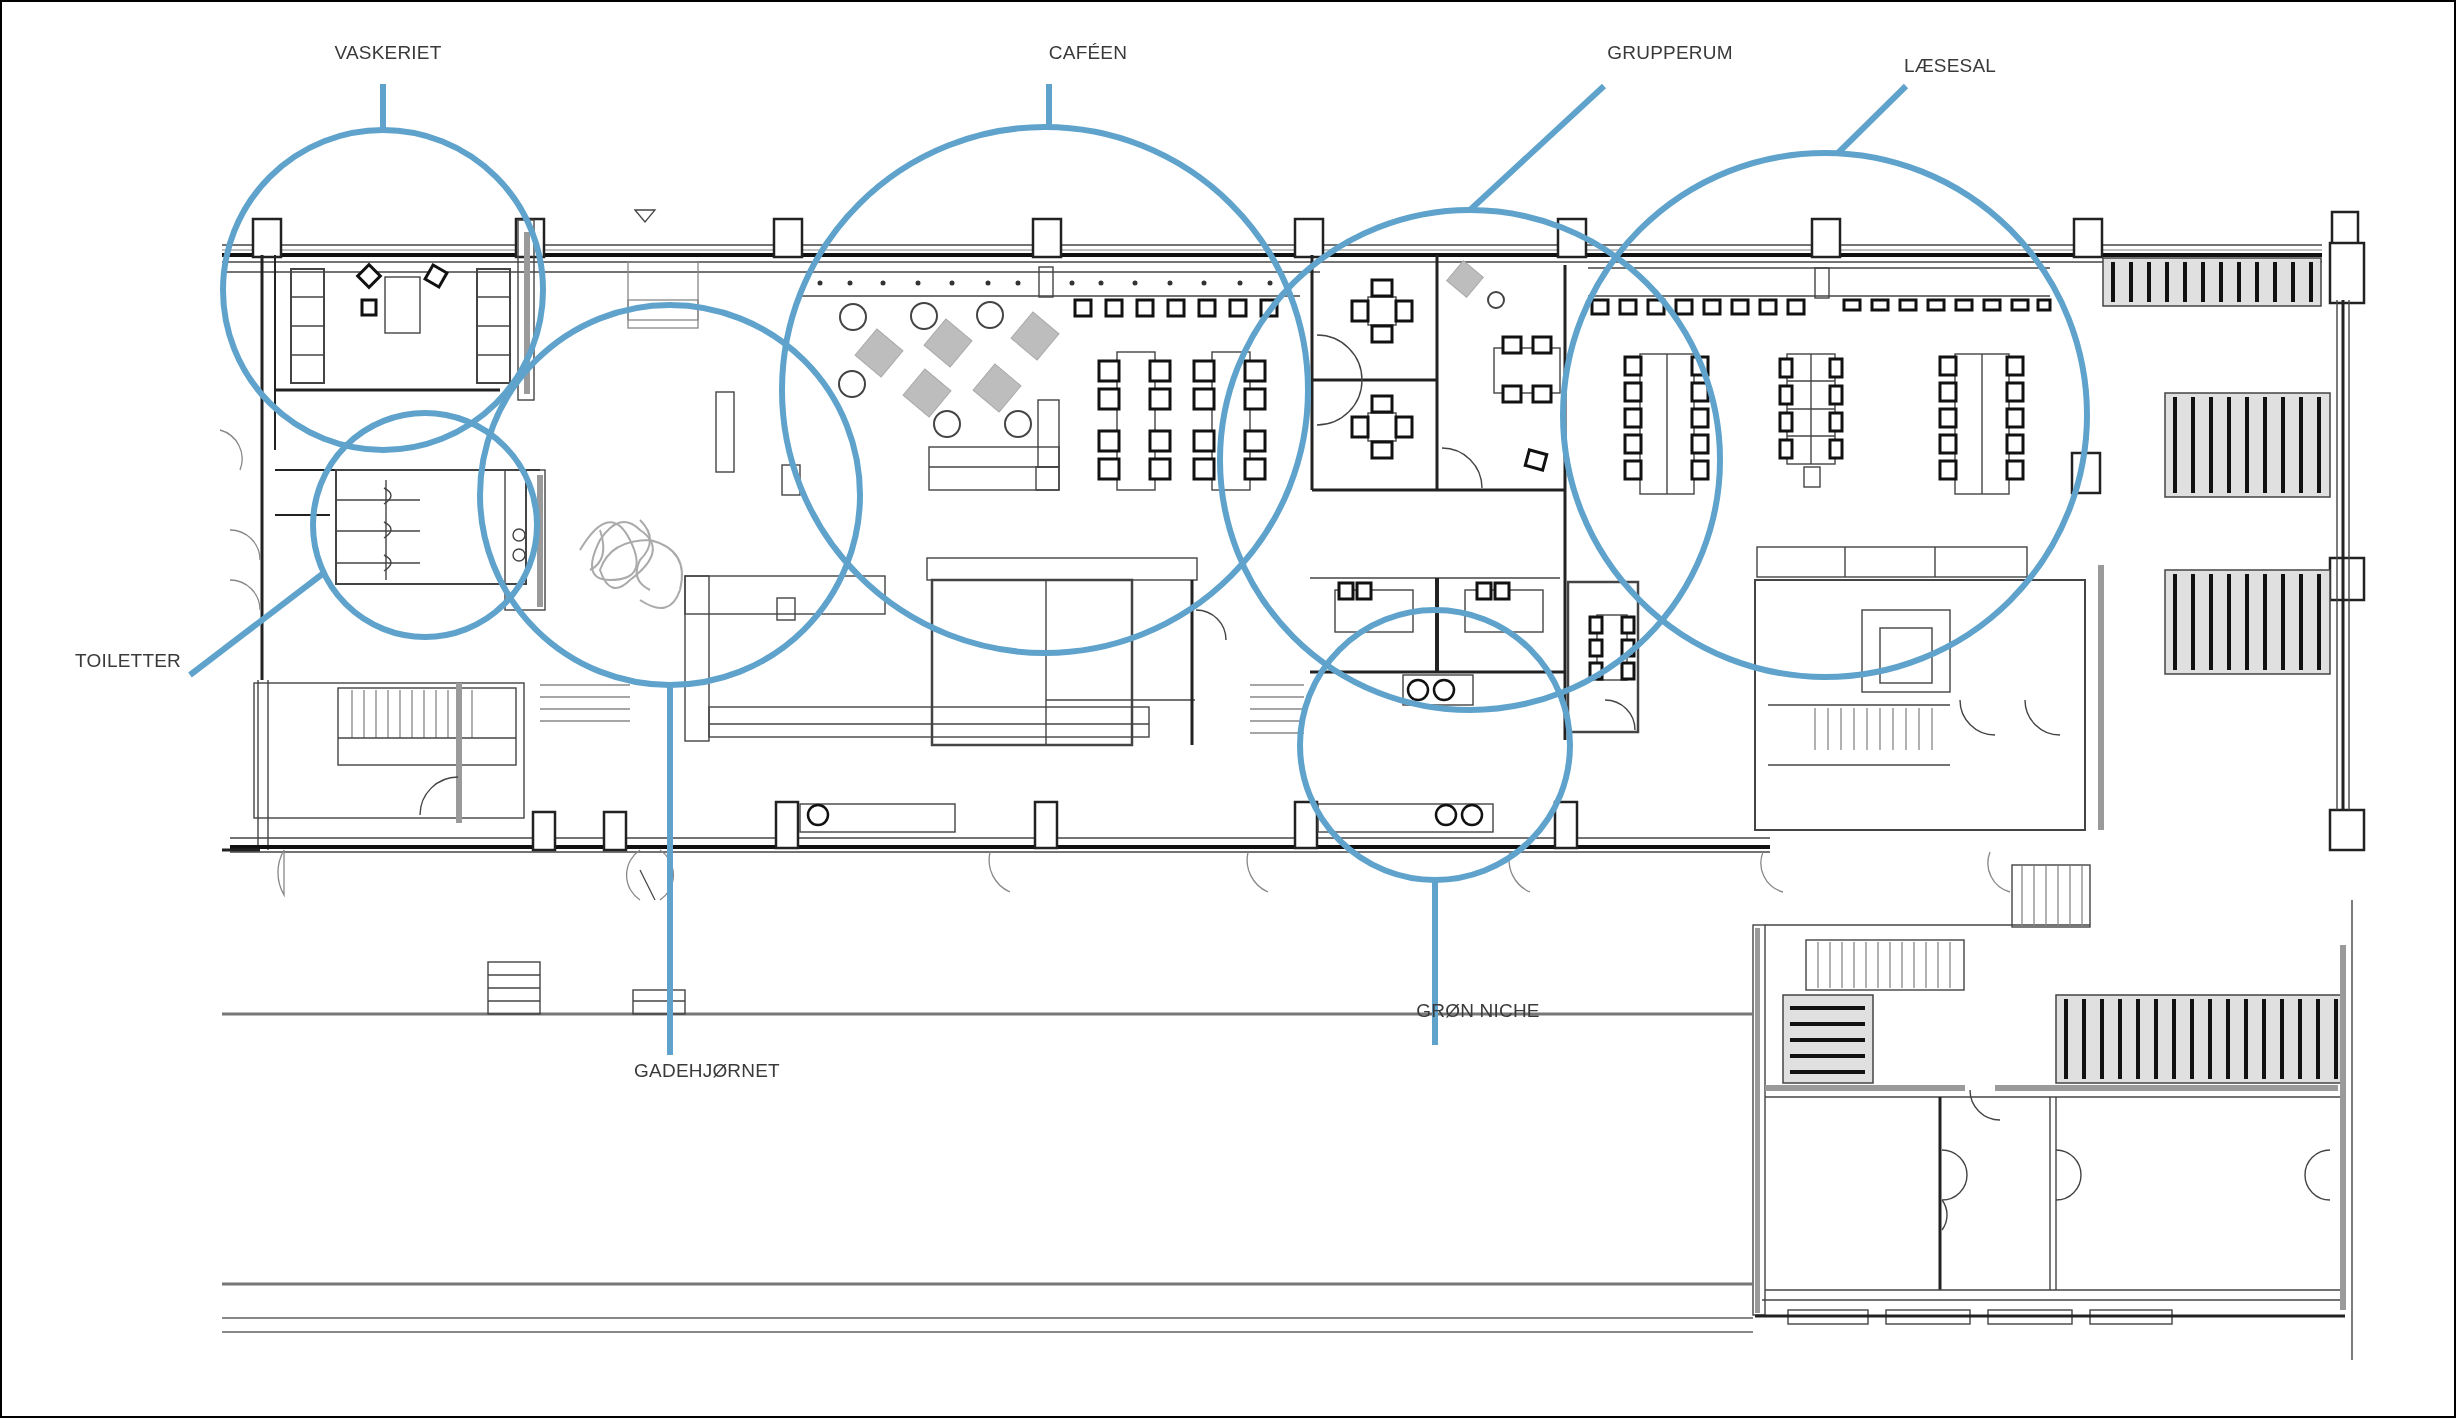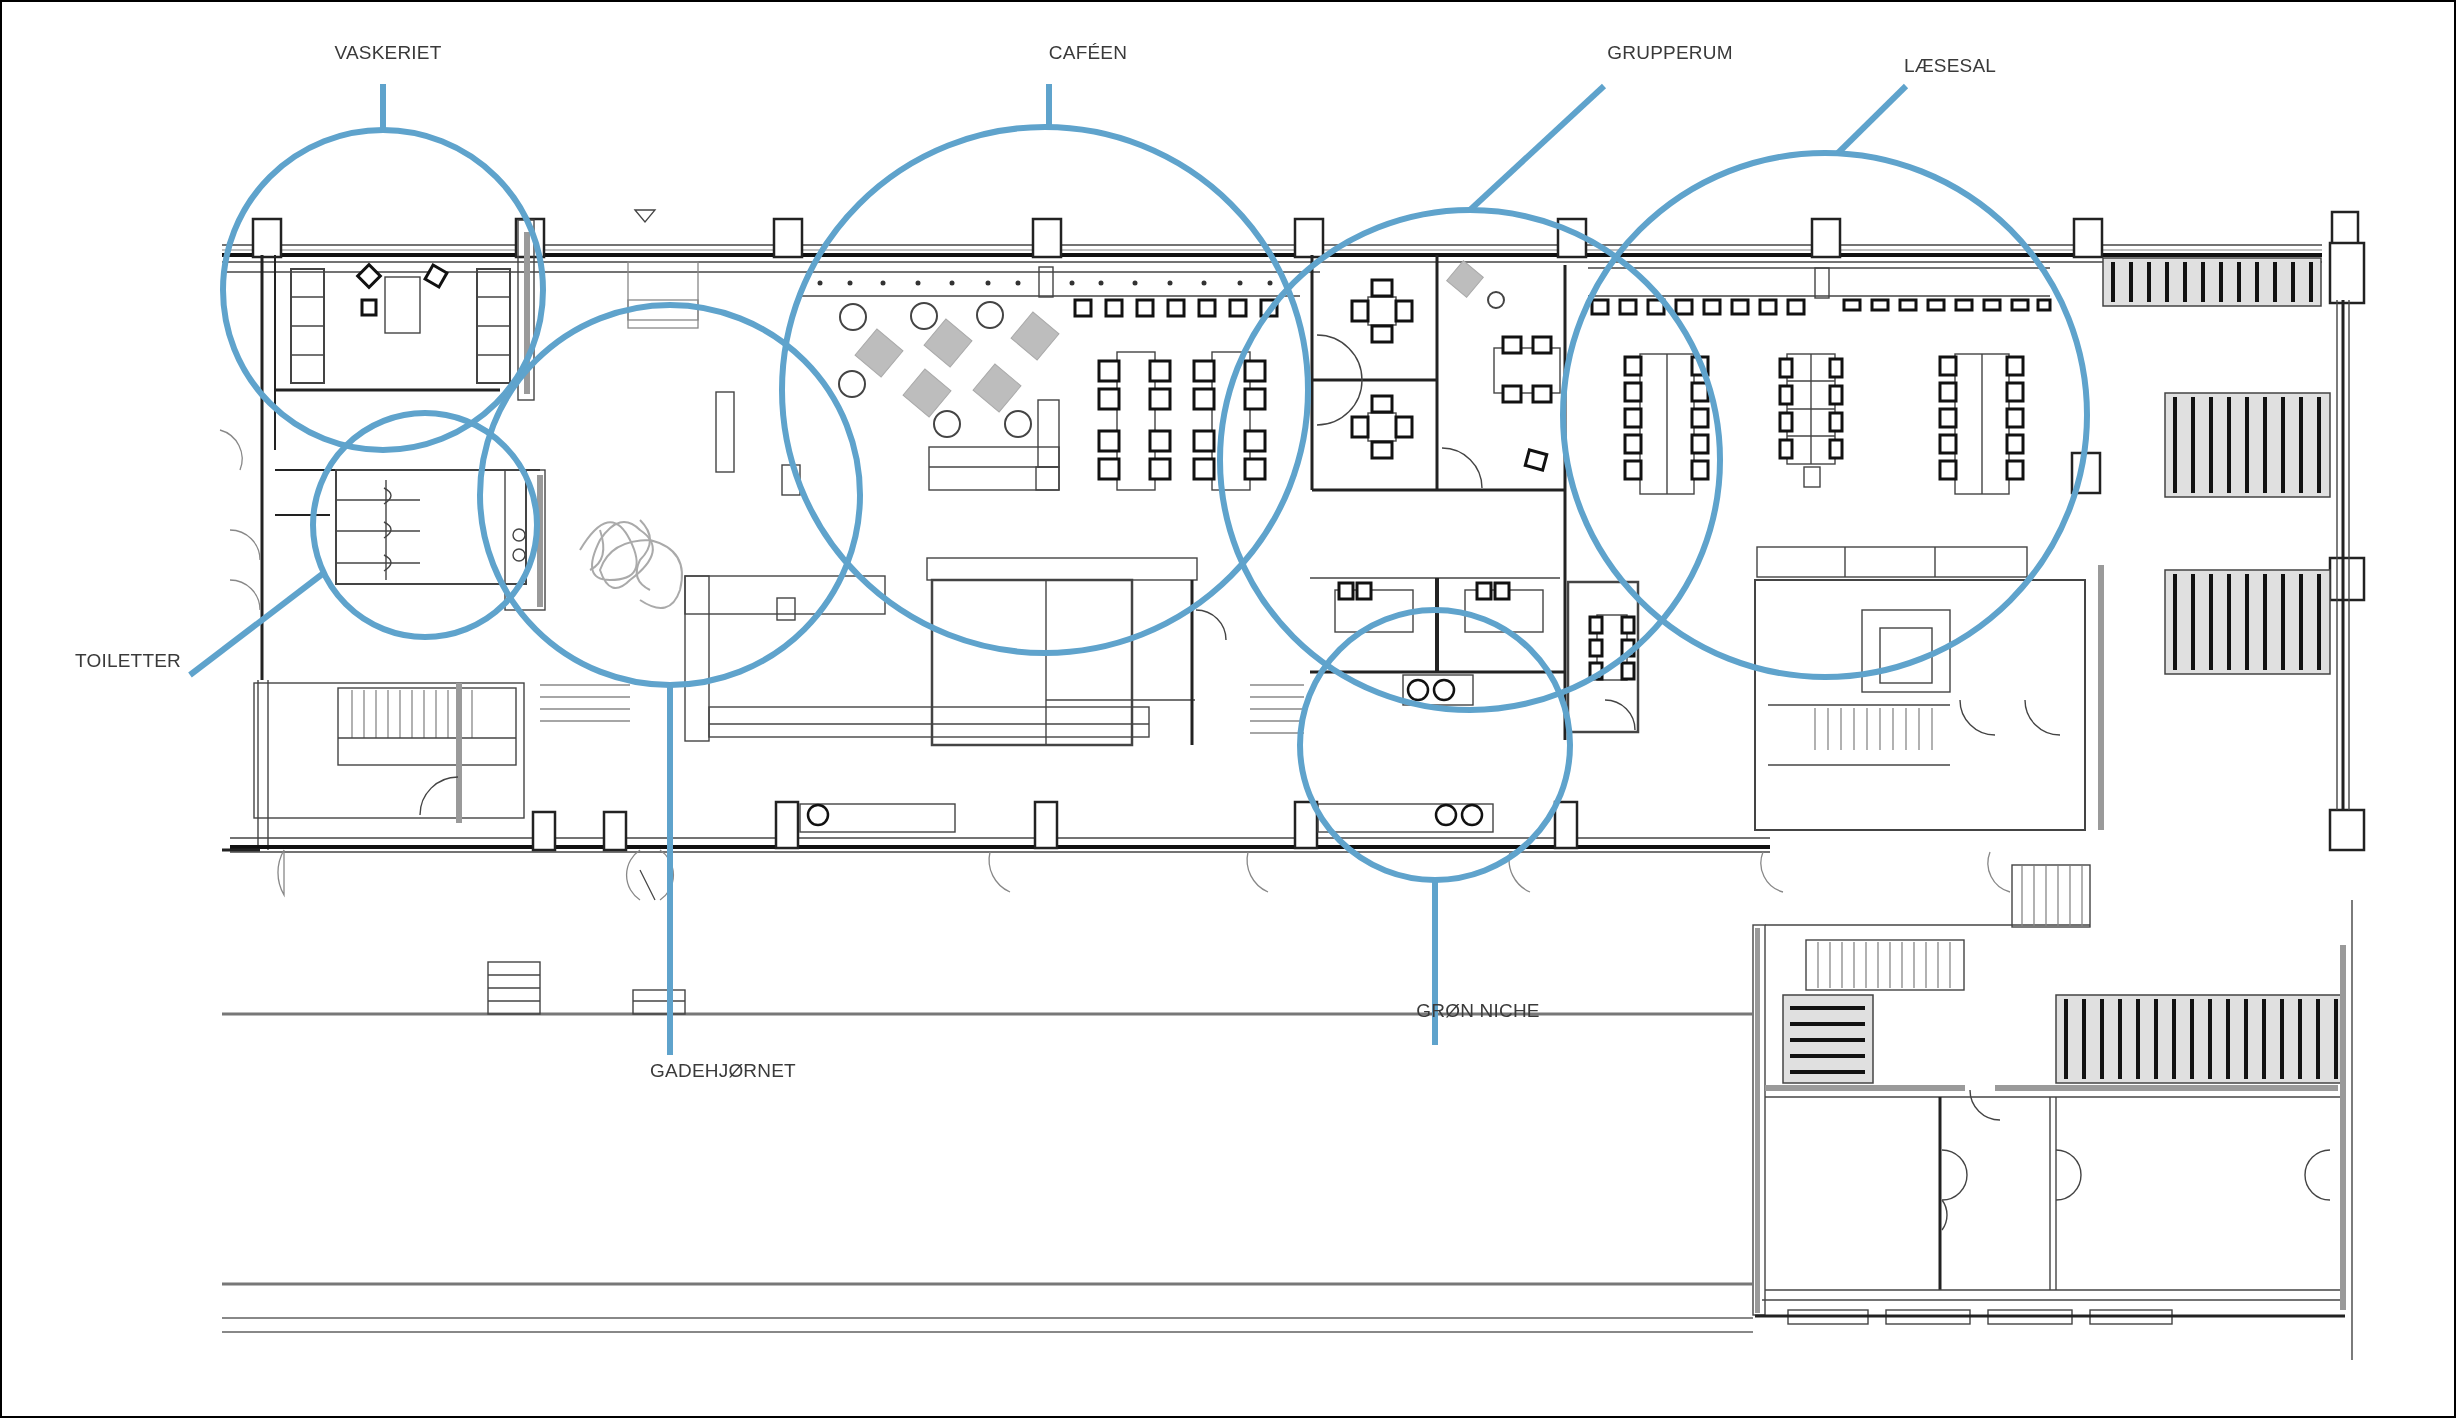--- a/index.html
+++ b/index.html
@@ -538,15 +538,15 @@
       <line class="leader" x1="1435" y1="880" x2="1435" y2="1045" stroke="#5fa3cc"></line>
     </g>
 </svg>
 
 <div id="labels-layer">
     <div class="lbl" style="left: 388px; top: 42px;">VASKERIET</div>
     <div class="lbl" style="left: 1088px; top: 42px;">CAFÉEN</div>
     <div class="lbl" style="left: 1650px; top: 42px; margin-left: 20px;">GRUPPERUM</div>
     <div class="lbl" style="left: 1950px; top: 55px;">LÆSESAL</div>
     <div class="lbl" style="left: 128px; top: 650px;">TOILETTER</div>
-    <div class="lbl" style="left: 707px; top: 1060px; margin-left: 16px;">GADEHJØRNET</div>
+    <div class="lbl" style="left: 707px; top: 1060px;">GADEHJØRNET</div>
     <div class="lbl" style="left: 1478px; top: 1000px;">GRØN NICHE</div>
   </div>
 
 </body></html>

